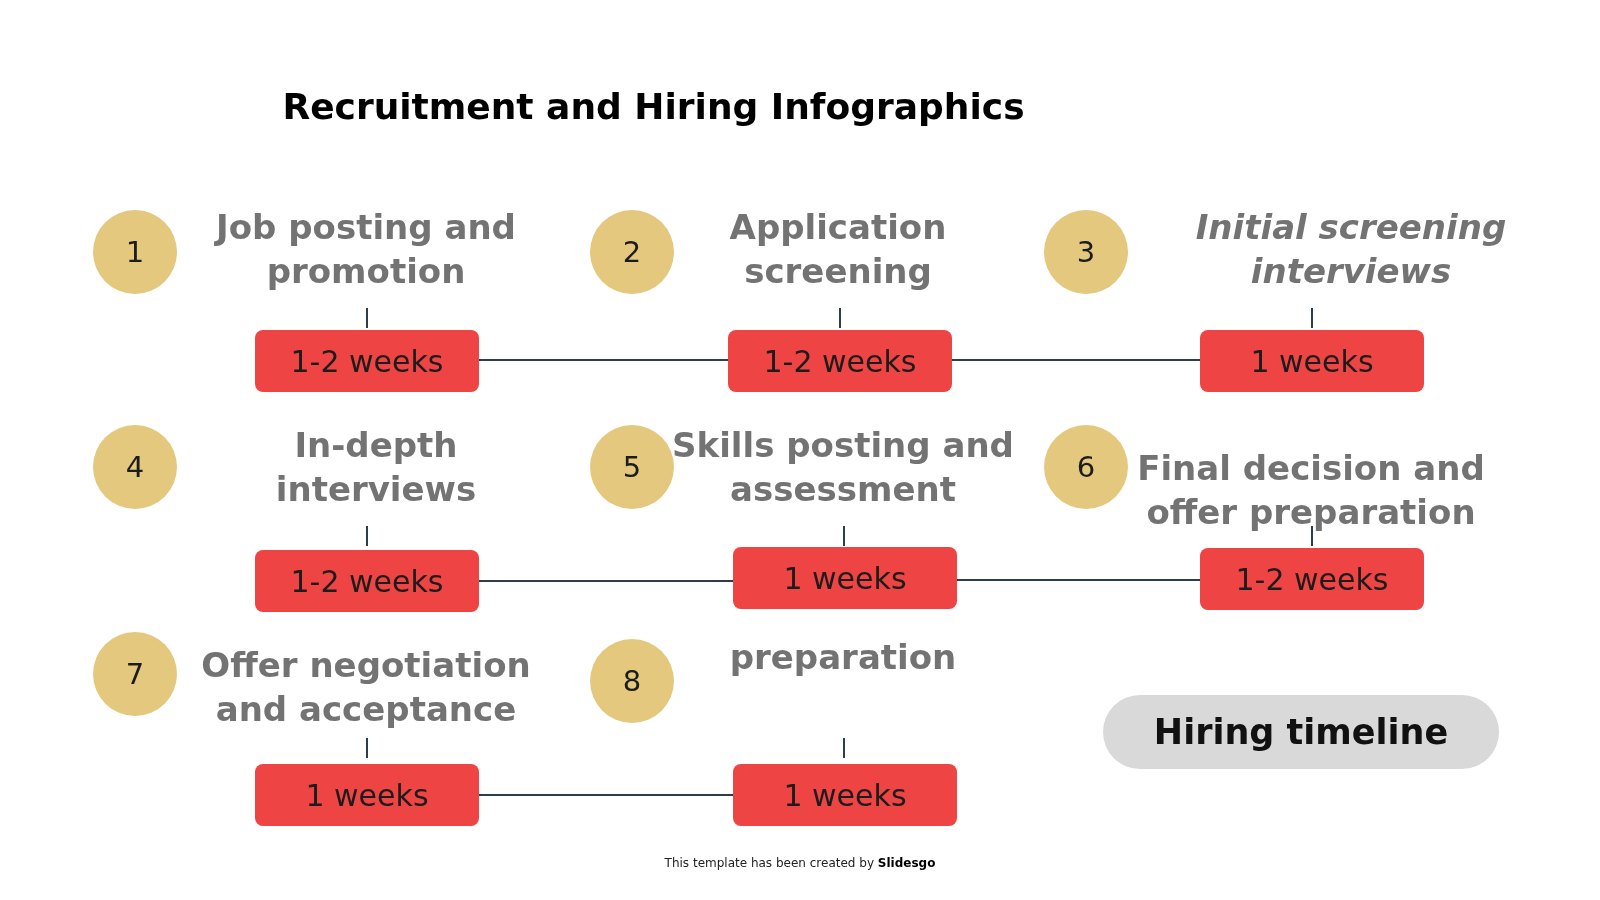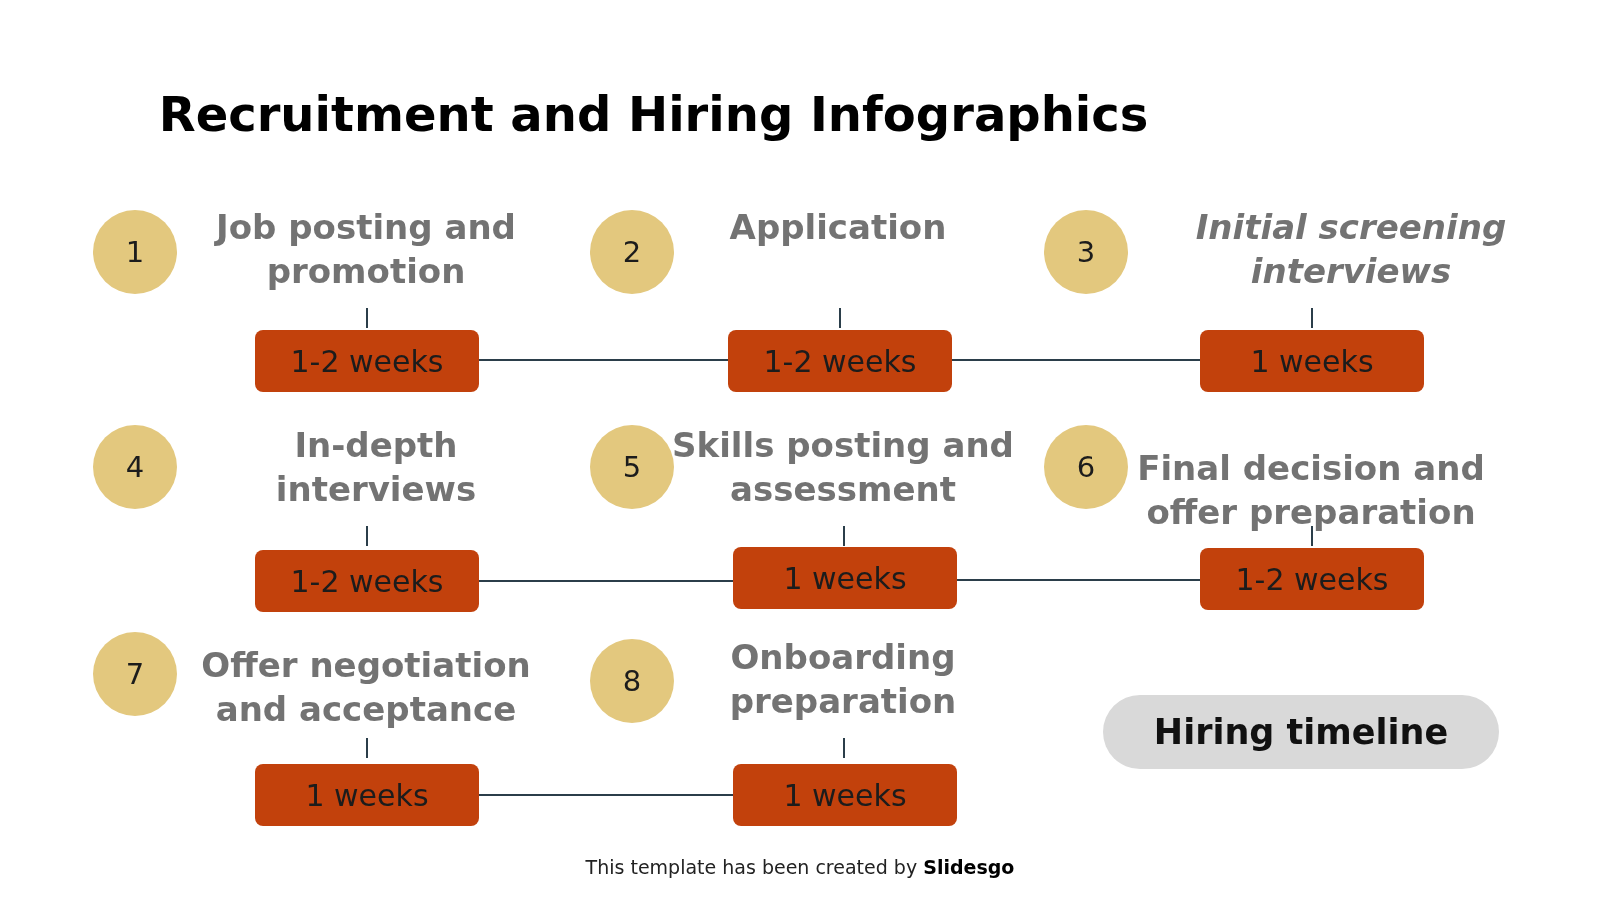--- a/index.html
+++ b/index.html
@@ -1,49 +1,50 @@
 <!DOCTYPE html>
 <html><head>
 <meta charset="utf-8">
 <style>
   html, body { margin:0; padding:0; }
   body { width:1600px; height:900px; background:#ffffff; position:relative; overflow:hidden;
          font-family:"DejaVu Sans", "Liberation Sans", sans-serif; color:#1c1c1c; }
   .title { position:absolute; left:0; width:1307px; top:86px; text-align:center;
-           font-size:48px; font-weight:bold; color:#000; letter-spacing:0px; }
+           font-size:36px; font-weight:bold; color:#000; letter-spacing:0px; }
   .circle { position:absolute; width:84px; height:84px; border-radius:50%; background:#E3C87E;
             display:flex; align-items:center; justify-content:center; font-size:29px; color:#1c1c1c; }
   .label { position:absolute; width:360px; text-align:center; font-size:34px; line-height:44px;
            font-weight:bold; color:#737373; }
   .tick { position:absolute; width:2px; height:20px; background:#2B3E4A; }
-  .pill { position:absolute; width:224px; height:62px; background:#c2410c; border-radius:8px;
+  .pill { position:absolute; width:224px; height:62px; background:#ef4444; border-radius:8px;
           display:flex; align-items:center; justify-content:center; font-size:30px; color:#1c1c1c; }
   .hline { position:absolute; height:2px; background:#2B3E4A; }
   .badge { position:absolute; left:1103px; top:695px; width:396px; height:74px; border-radius:37px;
            background:#D9D9D9; display:flex; align-items:center; justify-content:center;
            font-size:35px; font-weight:bold; color:#111; }
-  .footer { position:absolute; left:0; width:1600px; top:856px; text-align:center; font-size:19px; color:#222; }
+  .footer { position:absolute; left:0; width:1600px; top:856px; text-align:center; font-size:12px; color:#222; }
   .footer b { font-weight:bold; color:#000; }
 </style>
 </head>
 <body>
 
 <div class="title">Recruitment and Hiring Infographics</div>
 
 <div class="circle" style="left:93px;top:210px;">1</div>
 <div class="label" style="left:186px;top:205px;">
   <div>Job posting and</div>
   <div>promotion</div>
 </div>
 <div class="tick" style="left:366px;top:308px;"></div>
 <div class="pill" style="left:255px;top:330px;">1-2 weeks</div>
 
 <div class="circle" style="left:590px;top:210px;">2</div>
 <div class="label" style="left:658px;top:205px;">
   <div>Application</div>
+  <div>screening</div>
 </div>
 <div class="tick" style="left:839px;top:308px;"></div>
 <div class="pill" style="left:728px;top:330px;">1-2 weeks</div>
 
 <div class="circle" style="left:1044px;top:210px;">3</div>
 <div class="label" style="left:1171px;top:205px;font-style:italic;">
   <div>Initial screening</div>
   <div>interviews</div>
 </div>
 <div class="tick" style="left:1311px;top:308px;"></div>
@@ -82,21 +83,20 @@
 <div class="circle" style="left:93px;top:632px;">7</div>
 <div class="label" style="left:186px;top:635px;margin-top:8px;">
   <div>Offer negotiation</div>
   <div>and acceptance</div>
 </div>
 <div class="tick" style="left:366px;top:738px;"></div>
 <div class="pill" style="left:255px;top:764px;">1 weeks</div>
 
 <div class="circle" style="left:590px;top:639px;">8</div>
 <div class="label" style="left:663px;top:635px;">
-  <div>Onboarding</div>
   <div>preparation</div>
 </div>
 <div class="tick" style="left:843px;top:738px;"></div>
 <div class="pill" style="left:733px;top:764px;">1 weeks</div>
 
 <div class="hline" style="left:479px;top:794px;width:254px;"></div>
 
 <div class="badge">Hiring timeline</div>
 
 <div class="footer">

